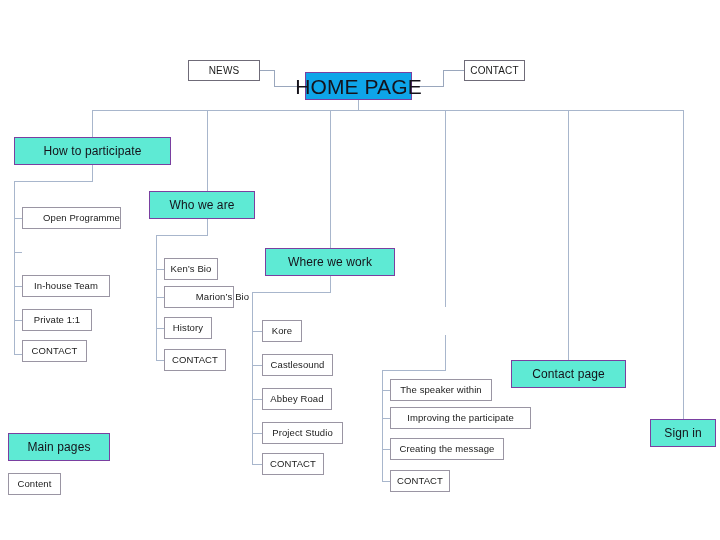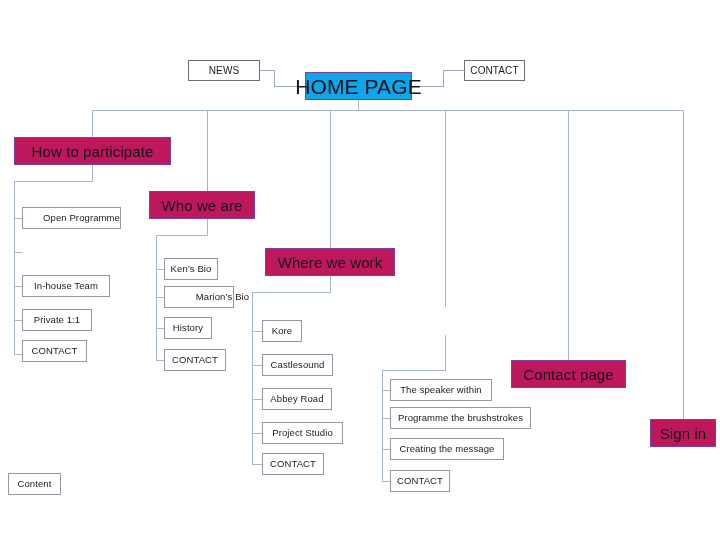--- a/index.html
+++ b/index.html
@@ -30,24 +30,24 @@
     position: absolute;
     box-sizing: border-box;
     display: flex;
     align-items: center;
     justify-content: center;
     white-space: nowrap;
     line-height: 1;
   }
   
   .node.major {
-    background: #be185d;
+    background: #5eead4;
     border: 1px solid #7a3fa0;
     color: #15121a;
-    font-size: 15px;
+    font-size: 12px;
     letter-spacing: .1px;
   }
   .node.major.home {
     background: #0ea5e9;
     font-size: 21px;
   }
   
   .node.leaf {
     background: #ffffff;
     border: 1px solid #9a95a3;
@@ -171,34 +171,37 @@
     <span>Project Studio</span>
   </div>
   <div class="node leaf" style="left:262px; top:453px; width:62px; height:22px;">
     <span>CONTACT</span>
   </div>
 
   <div class="node leaf" style="left:390px; top:379px; width:102px; height:22px;">
     <span>The speaker within</span>
   </div>
   <div class="node leaf" style="left:390px; top:407px; width:141px; height:22px;">
-    <span>Programme the brushstrokes</span>
+    <span>Improving the participate</span>
   </div>
   <div class="node leaf" style="left:390px; top:438px; width:114px; height:22px;">
     <span>Creating the message</span>
   </div>
   <div class="node leaf" style="left:390px; top:470px; width:60px; height:22px;">
     <span>CONTACT</span>
   </div>
 
   <div class="node major" style="left:511px; top:360px; width:115px; height:28px;">
     <span>Contact page</span>
   </div>
 
   <div class="node major" style="left:650px; top:419px; width:66px; height:28px;">
     <span>Sign in</span>
   </div>
 
+  <div class="node major" style="left:8px; top:433px; width:102px; height:28px;">
+    <span>Main pages</span>
+  </div>
   <div class="node leaf" style="left:8px; top:473px; width:53px; height:22px;">
     <span>Content</span>
   </div>
 
 </div>
 
 </body></html>

